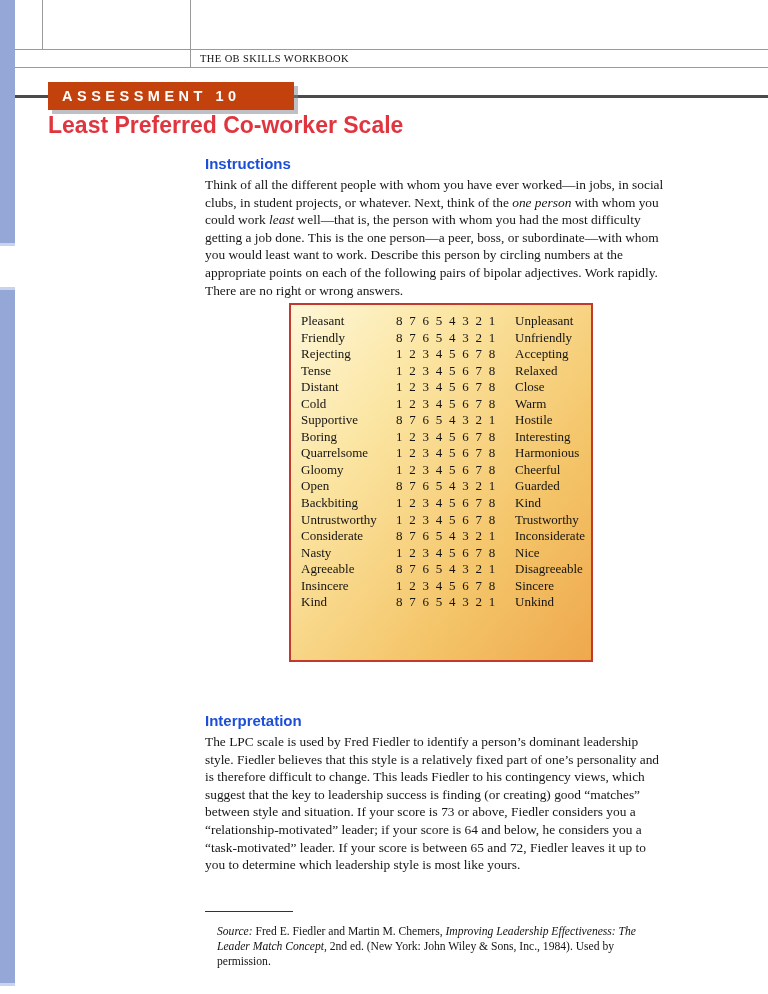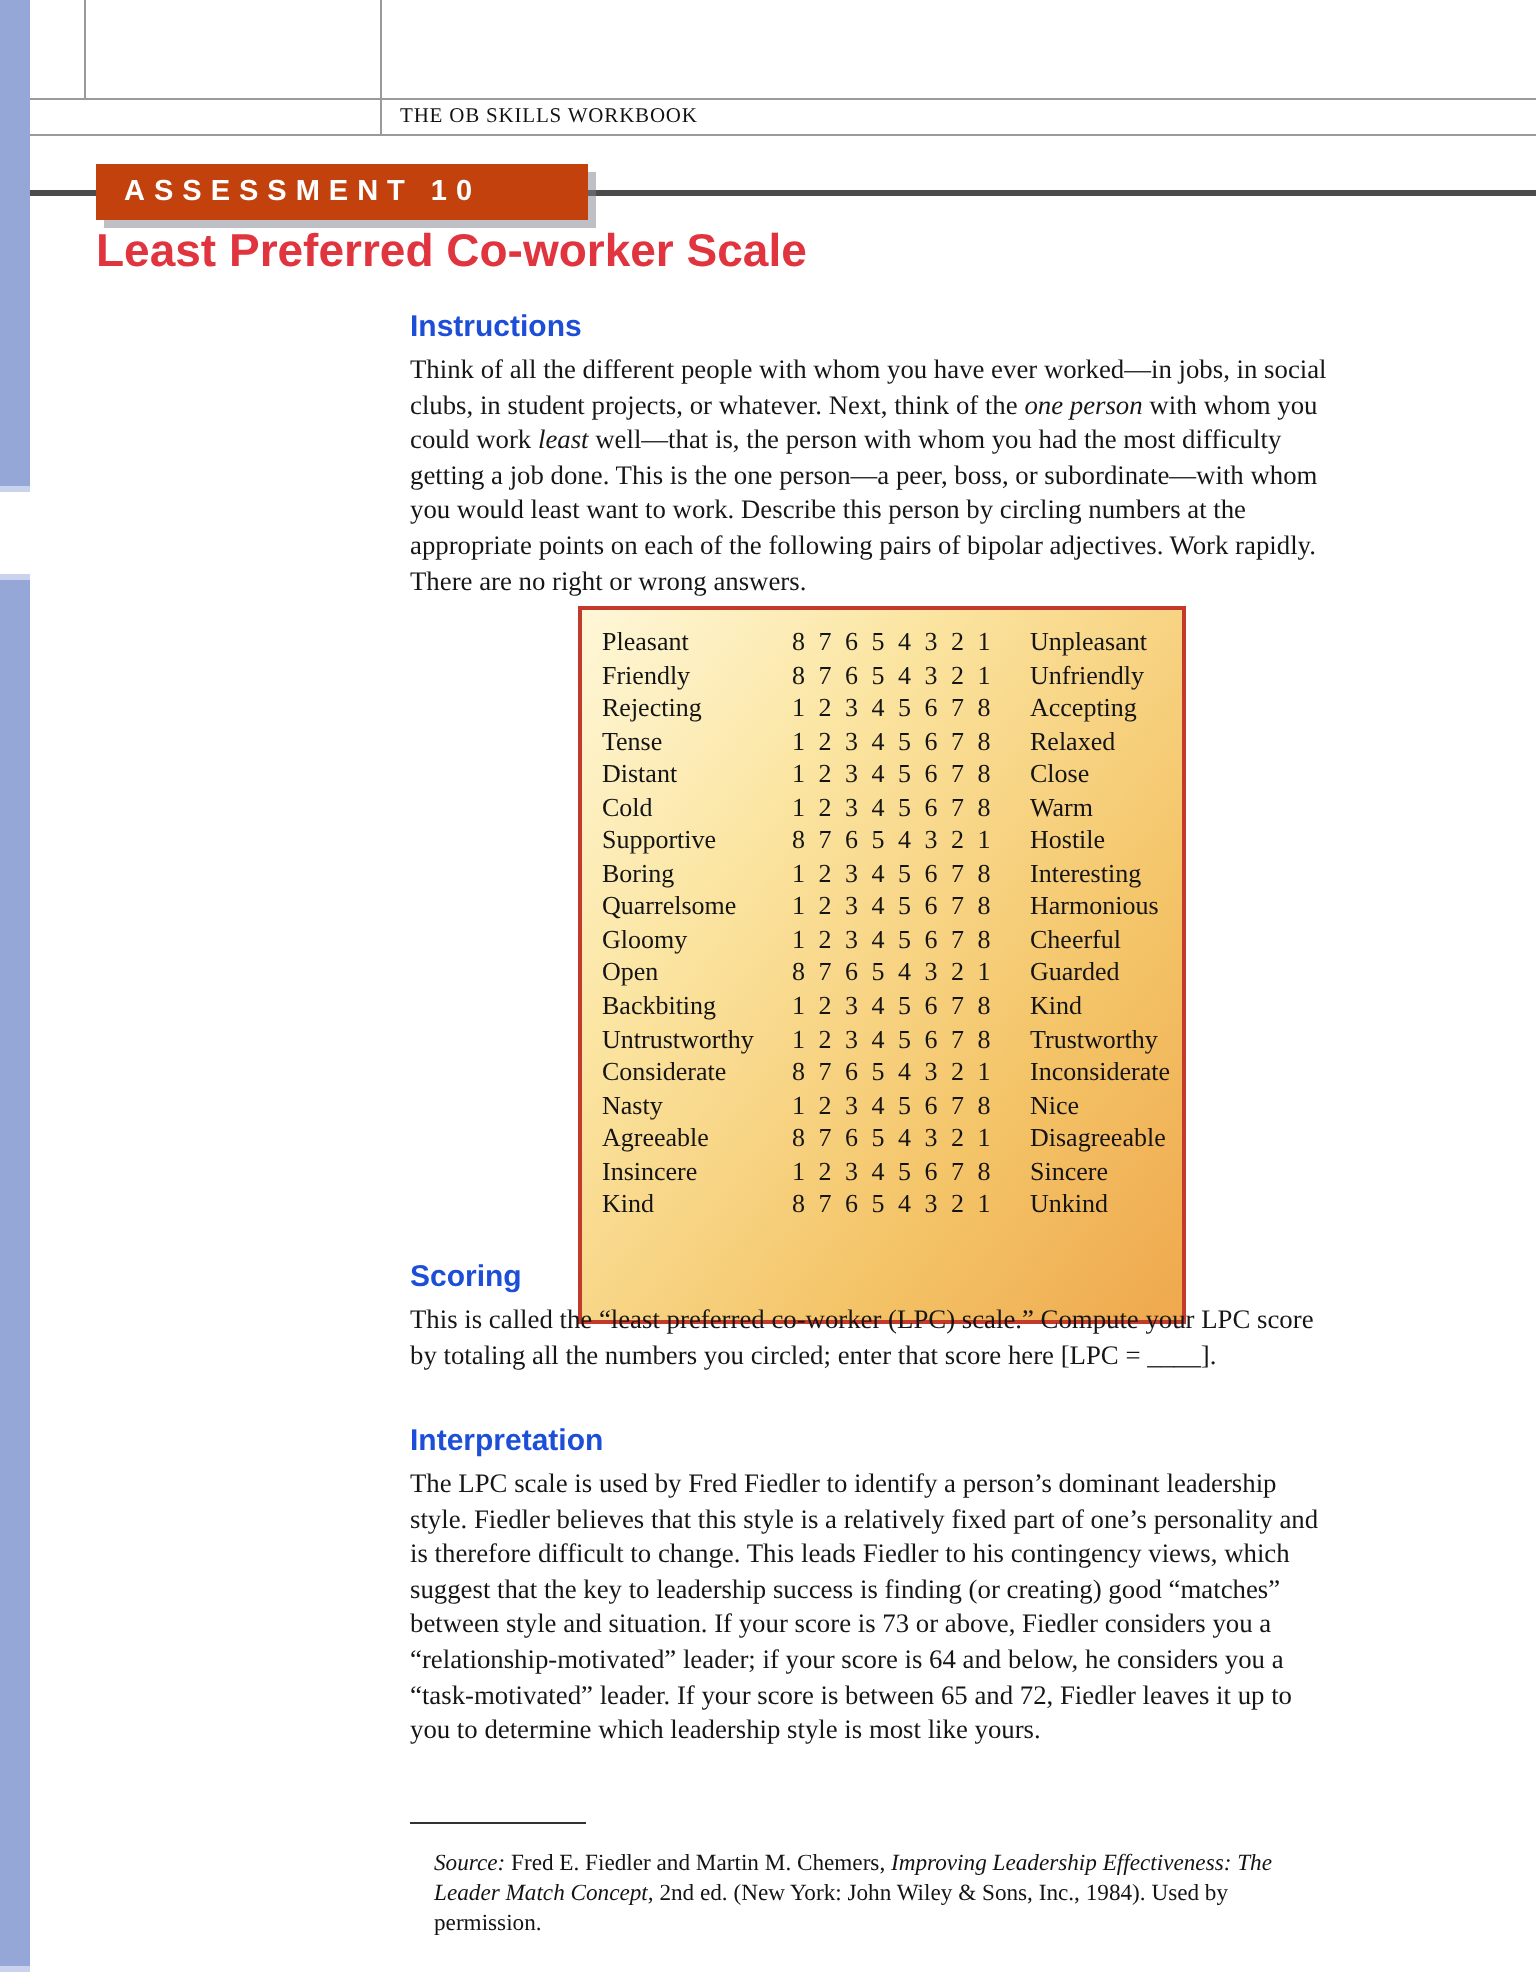--- a/index.html
+++ b/index.html
@@ -184,24 +184,20 @@
         <span class="nums">1 2 3 4 5 6 7 8</span>
         <span class="adj-right">Sincere</span>
       </div>
       <div class="scale-row">
         <span class="adj-left">Kind</span>
         <span class="nums">8 7 6 5 4 3 2 1</span>
         <span class="adj-right">Unkind</span>
       </div>
     </div>
 
-  <section class="block" id="scoring">
-    <h2>Scoring</h2>
-    <p><span>This is called the “least preferred co-worker (LPC) scale.” Compute your LPC score by totaling all the numbers you circled; enter that score here [LPC = </span><span>____</span><span>].</span></p>
-  </section>
 
   <section class="block" id="interpretation">
     <h2>Interpretation</h2>
     <p>The LPC scale is used by Fred Fiedler to identify a person’s dominant leadership style. Fiedler believes that this style is a relatively fixed part of one’s personality and is therefore difficult to change. This leads Fiedler to his contingency views, which suggest that the key to leadership success is finding (or creating) good “matches” between style and situation. If your score is 73 or above, Fiedler considers you a “relationship-motivated” leader; if your score is 64 and below, he considers you a “task-motivated” leader. If your score is between 65 and 72, Fiedler leaves it up to you to determine which leadership style is most like yours.</p>
   </section>
 
   <div class="footnote">
     <div class="foot-rule"></div>
     <p style="margin:12px"><i>Source:</i><span> Fred E. Fiedler and Martin M. Chemers, </span><i>Improving Leadership Effectiveness: The Leader Match Concept,</i><span> 2nd ed. (New York: John Wiley &amp; Sons, Inc., 1984). Used by permission.</span></p>
   </div>

